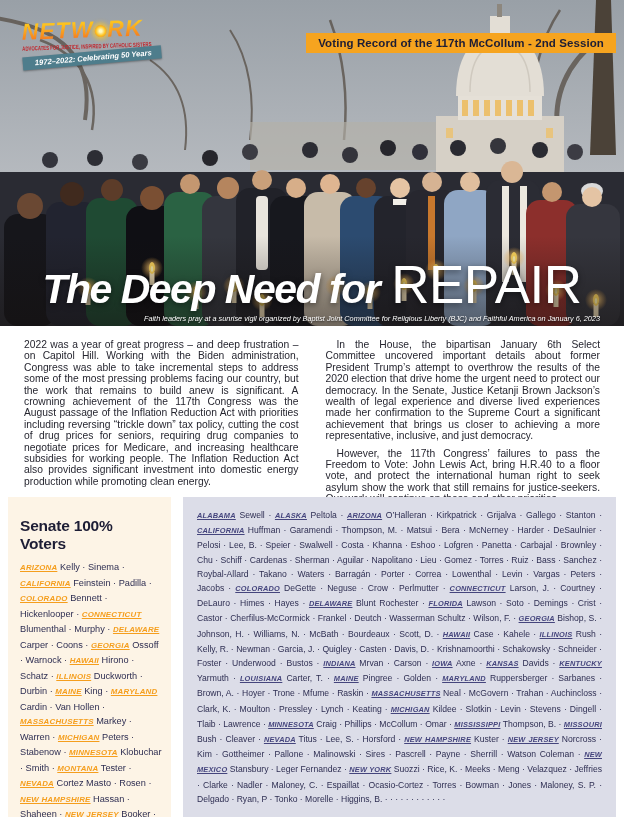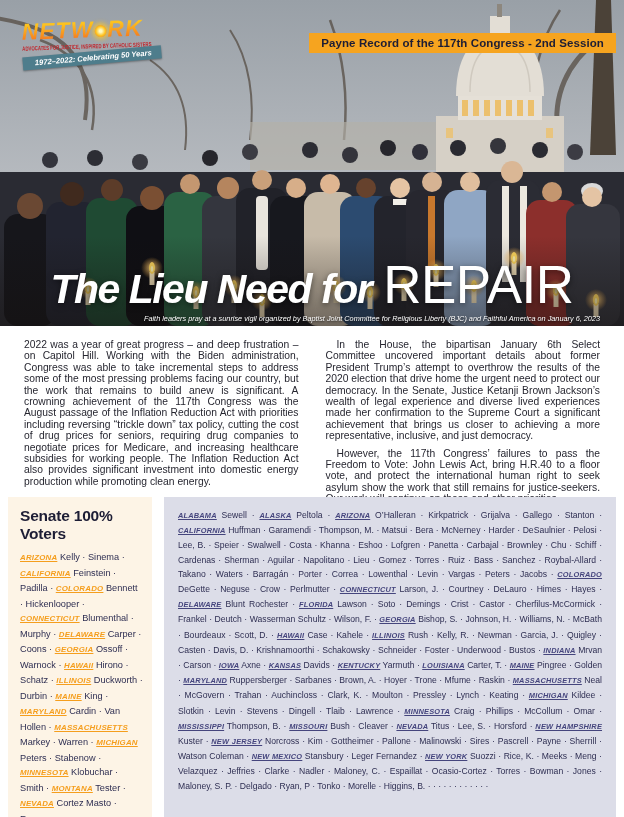--- a/index.html
+++ b/index.html
@@ -36,21 +36,21 @@
 
   
   .intro{position:absolute;top:333px;left:18px;right:18px;display:flex;gap:15px;color:#262630;}
   .intro .col{flex:1;font-size:10.3px;line-height:11.4px;text-align:justify;}
   .intro p{margin:6px;}
   .intro p.indent{text-indent:11px;}
 
   
   .lists{position:absolute;top:497px;left:8px;right:8px;bottom:0;display:flex;gap:12px;}
   .panel{box-sizing:border-box;height:100%;overflow:hidden;}
-  .senate{width:144px;background:var(--senate_bg,#fdf4e6);padding:10px 9px 8px 12px;}
+  .senate{width:163px;background:var(--senate_bg,#fdf4e6);padding:20px 9px 8px 12px;}
   .house{flex:1;background:var(--house_bg,#dcdde8);padding:11px 14px 8px 14px;}
   .panel h2{margin:0 0 7px;font-size:15.5px;color:#1d1d35;letter-spacing:-.2px;font-weight:bold;}
   .memberlist{color:#2e2e52;}
   .senate-list{font-size:9.2px;line-height:14.5px;}
   .house-list{font-size:8.6px;line-height:14.2px;text-align:justify;}
   .state{font-style:italic;font-weight:bold;letter-spacing:.2px;text-decoration:underline;}
   .senate-list .state{color:var(--senate_state,#f59e1d);font-size:7.9px;}
   .house-list .state{color:var(--house_state,#45457d);font-size:7.4px;margin-top:44px;}
 </style>
 </head>
@@ -258,24 +258,24 @@
 
       <rect x="0" y="236" width="624" height="90" fill="url(#vig)"></rect>
     </svg>
 
     <div class="logo">
       <div class="logo-name"><span>NETW</span><span class="sun"></span><span>RK</span></div>
       <div class="logo-tagline">ADVOCATES FOR JUSTICE, INSPIRED BY CATHOLIC SISTERS</div>
       <div class="logo-ribbon">1972–2022: Celebrating 50 Years</div>
     </div>
 
-    <div class="banner">Payne Record of the 117th Congress - 2nd Session</div>
+    <div class="banner">Voting Record of the 117th McCollum - 2nd Session</div>
 
     <div class="headline">
-      <span class="hl-light">The Lieu Need for</span><span class="hl-strong">REPAIR</span>
+      <span class="hl-light">The Deep Need for</span><span class="hl-strong">REPAIR</span>
     </div>
     <div class="photo-caption">Faith leaders  pray at a sunrise vigil organized by  Baptist Joint Committee for Religious Liberty (BJC) and Faithful America on January 6, 2023</div>
   </div>
 
   <div class="intro">
     <div class="col">
       <p>2022 was a year of great progress – and deep frustration – on Capitol Hill. Working with the Biden administration, Congress was able to take incremental steps to address some of the most pressing problems facing our country, but the work that remains to build anew is significant. A crowning achievement of the 117th Congress was the August passage of the Inflation Reduction Act with priorities including reversing “trickle down” tax policy, cutting the cost of drug prices for seniors, requiring drug companies to negotiate prices for Medicare, and increasing healthcare subsidies for working people. The Inflation Reduction Act also provides significant investment into domestic energy production while promoting clean energy.</p>
     </div>
     <div class="col">
       <p class="indent">In the House, the bipartisan January 6th Select Committee uncovered important details about former President Trump’s attempt to overthrow the results of the 2020 election that drive home the urgent need to protect our democracy. In the Senate, Justice Ketanji Brown Jackson’s wealth of legal experience and diverse lived experiences made her confirmation to the Supreme Court a significant achievement that brings us closer to achieving a more representative, inclusive, and just democracy.</p>

